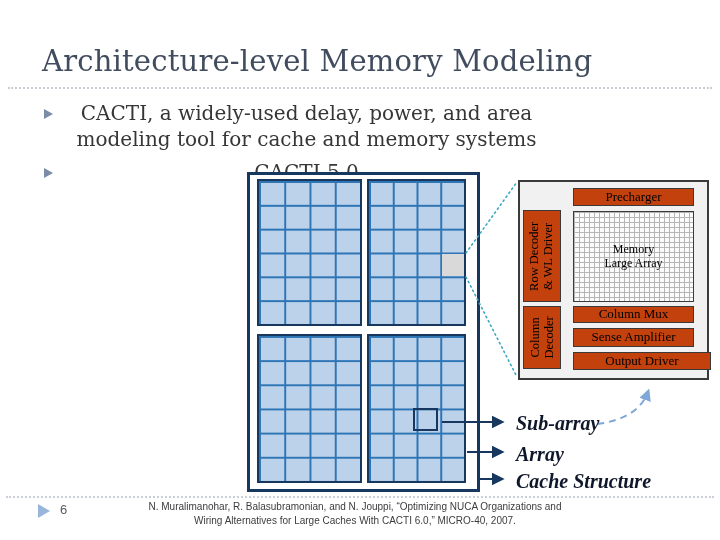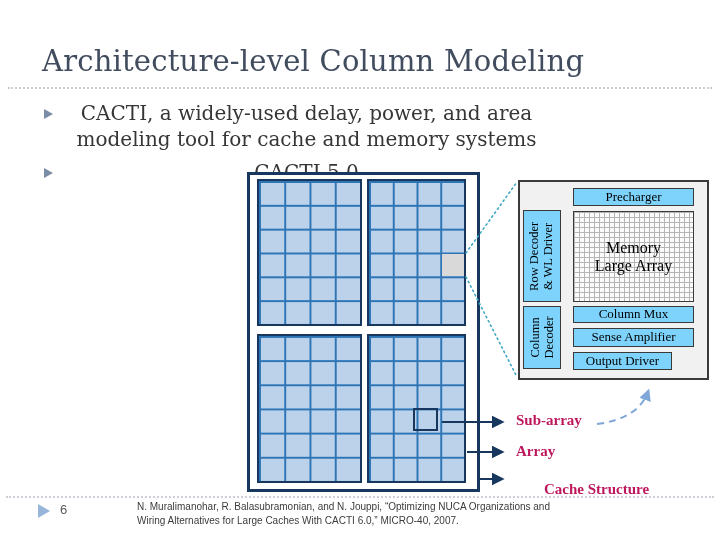--- a/index.html
+++ b/index.html
@@ -53,74 +53,74 @@
   .subarray-outline{
     position:absolute;left:44px;top:72px;width:25px;height:23px;
     border:2.5px solid #17375E;box-sizing:border-box;background:transparent;
   }
   
   .detail-box{
     position:absolute;left:518px;top:180px;width:191px;height:200px;
     background:#F1F1F1;border:2px solid #3A3A3A;box-sizing:border-box;
   }
   .dcomp{
-    position:absolute;background:#7dd3fc;border:1.5px solid #3A3A3A;
+    position:absolute;background:#c2410c;border:1.5px solid #3A3A3A;
     box-sizing:border-box;display:flex;align-items:center;justify-content:center;
     font-family:"Liberation Serif",serif;font-size:13px;color:#000;
     text-align:center;line-height:1.1;
   }
   .d-precharger{left:53px;top:6px;width:121px;height:18px;}
   .d-rowdec{left:3px;top:28px;width:38px;height:92px;}
   .d-memarray{
     left:53px;top:29px;width:121px;height:91px;background-color:#FBFBFB;
     background-image:
       repeating-linear-gradient(to right,#B5B5B5 0,#B5B5B5 1px,transparent 1px,transparent 5px),
       repeating-linear-gradient(to bottom,#B5B5B5 0,#B5B5B5 1px,transparent 1px,transparent 5px);
-    font-size:16px;
+    font-size:12px;
   }
   .d-coldec{left:3px;top:124px;width:38px;height:63px;}
   .d-colmux{left:53px;top:124px;width:121px;height:17px;}
   .d-senseamp{left:53px;top:146px;width:121px;height:19px;}
-  .d-outdrv{left:53px;top:170px;width:99px;height:18px;}
+  .d-outdrv{left:53px;top:170px;width:138px;height:18px;}
   .vtext{transform:rotate(-90deg);white-space:nowrap;text-align:center;
     font-size:12.5px;line-height:1.15;}
   
   .callout{
     position:absolute;font-family:"Liberation Serif",serif;font-weight:bold;
-    font-size:15px;color:#be185d;white-space:nowrap;
+    font-size:20px;color:#0f172a;white-space:nowrap;font-style:italic;
   }
   .lbl-subarray{left:516px;top:412px;}
   .lbl-bank{left:516px;top:443px;}
-  .lbl-cache{left:544px;top:470px;margin-top:11px;}
+  .lbl-cache{left:516px;top:470px;}
   
   .overlay{position:absolute;left:0;top:0;width:720px;height:540px;pointer-events:none;}
   
   .footer-rule{
     position:absolute;left:6px;top:496px;width:708px;height:0;
     border-top:2px dotted #CBD0D8;
   }
   .footer-triangle{
     position:absolute;left:38px;top:504px;width:0;height:0;
     border-left:12px solid #98B6D9;border-top:7px solid transparent;
     border-bottom:7px solid transparent;
   }
   .page-number{
     position:absolute;left:60px;top:502px;font-size:13px;color:#5A5A5A;
   }
   .citation{
     position:absolute;left:137px;top:500px;width:436px;
-    font-size:10px;line-height:1.42;color:#3C3C3C;
+    font-size:10px;line-height:1.42;color:#3C3C3C;text-align:center;
   }
 </style>
 </head>
 <body>
 
 <div class="slide">
 
-  <div class="title">Architecture-level Column Modeling</div>
+  <div class="title">Architecture-level Memory Modeling</div>
   <div class="title-rule"></div>
 
   <div class="bullets">
     <div class="bullet">
       <span class="bullet-marker"></span>
       <span class="bullet-text">CACTI, a widely-used delay, power, and area modeling tool for cache and memory systems</span>
     </div>
     <div class="bullet">
       <span class="bullet-marker"></span>
       <span class="bullet-text">CACTI 5.0</span>

